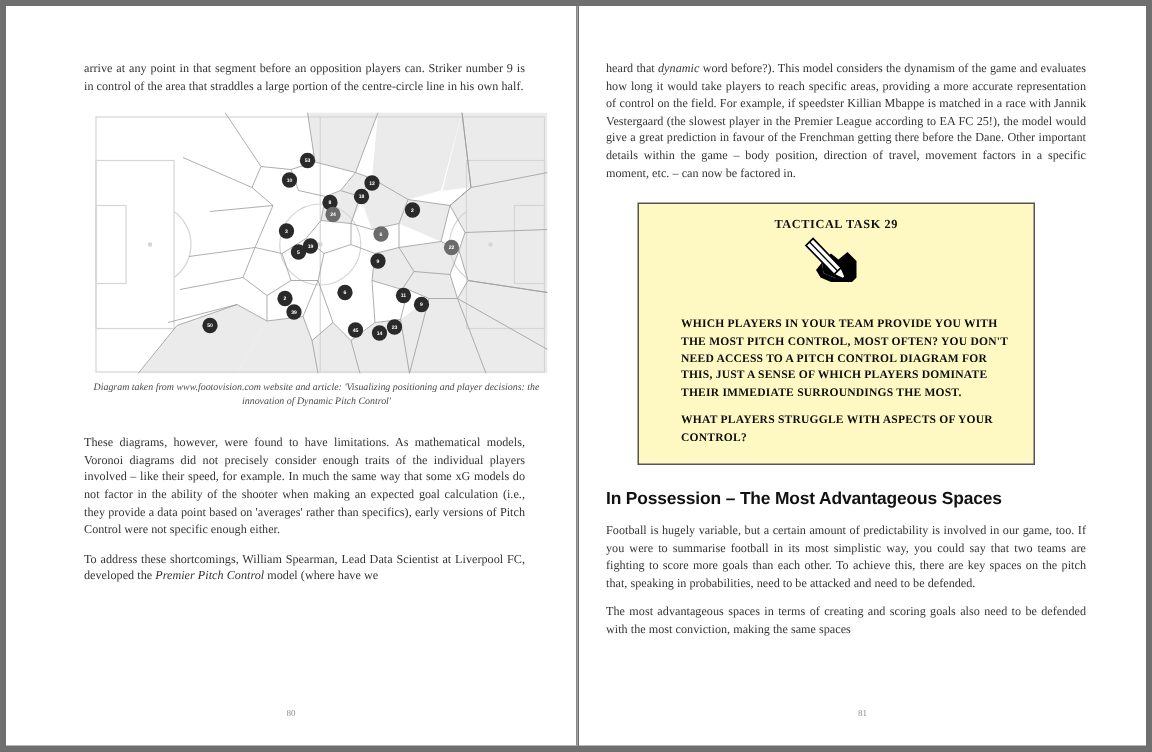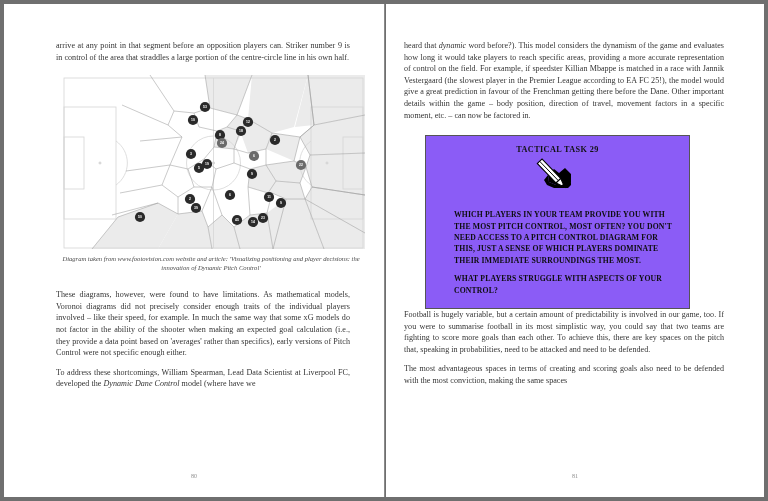--- a/index.html
+++ b/index.html
@@ -65,21 +65,21 @@
     width: 310px;
   }
 
   
   .task-box {
     margin: 14px 0 0 21px;
     width: 265px;
     border: 1px solid #555;
     box-sizing: border-box;
     padding: 7px 12px 12px 12px;
-    background: #8b5cf6;
+    background: #fef9c3;
   }
   .task-title {
     text-align: center;
     font-family: "Liberation Serif", serif;
     font-weight: bold;
     font-size: 8.2px;
     letter-spacing: 0.4px;
     color: #111;
     margin: 2px 0 4px 0;
   }
@@ -325,21 +325,21 @@
                   </g>
                 </g>
             </g>
           </svg>
         </div>
         <div class="caption">Diagram taken from www.footovision.com website and article: 'Visualizing positioning and player decisions: the innovation of Dynamic Pitch Control'</div>
       </div>
 
       <p class="body" style="margin-top:17px;">These diagrams, however, were found to have limitations. As mathematical models, Voronoi diagrams did not precisely consider enough traits of the individual players involved – like their speed, for example. In much the same way that some xG models do not factor in the ability of the shooter when making an expected goal calculation (i.e., they provide a data point based on 'averages' rather than specifics), early versions of Pitch Control were not specific enough either.</p>
 
-      <p class="body">To address these shortcomings, William Spearman, Lead Data Scientist at Liverpool FC, developed the <span class="ital">Dynamic Dane Control</span> model (where have we</p>
+      <p class="body">To address these shortcomings, William Spearman, Lead Data Scientist at Liverpool FC, developed the <span class="ital">Premier Pitch Control</span> model (where have we</p>
     </div>
 
     <div class="folio">80</div>
   </div>
 
   <div class="page page-right">
     <div class="content">
 
       <p class="body">heard that <span class="ital">dynamic</span> word before?). This model considers the dynamism of the game and evaluates how long it would take players to reach specific areas, providing a more accurate representation of control on the field. For example, if speedster Killian Mbappe is matched in a race with Jannik Vestergaard (the slowest player in the Premier League according to EA FC 25!), the model would give a great prediction in favour of the Frenchman getting there before the Dane. Other important details within the game – body position, direction of travel, movement factors in a specific moment, etc. – can now be factored in.</p>
 
@@ -360,20 +360,21 @@
                 <polygon points="18.6,26.6 22,26.6 20.3,30" fill="#000"></polygon>
               </g>
             </svg>
           </span>
         </div>
 
         <p class="task-text">WHICH PLAYERS IN YOUR TEAM PROVIDE YOU WITH THE MOST PITCH CONTROL, MOST OFTEN? YOU DON'T NEED ACCESS TO A PITCH CONTROL DIAGRAM FOR THIS, JUST A SENSE OF WHICH PLAYERS DOMINATE THEIR IMMEDIATE SURROUNDINGS THE MOST.</p>
         <p class="task-text">WHAT PLAYERS STRUGGLE WITH ASPECTS OF YOUR CONTROL?</p>
       </div>
 
+      <h2 class="section">In Possession – The Most Advantageous Spaces</h2>
 
       <p class="body">Football is hugely variable, but a certain amount of predictability is involved in our game, too. If you were to summarise football in its most simplistic way, you could say that two teams are fighting to score more goals than each other. To achieve this, there are key spaces on the pitch that, speaking in probabilities, need to be attacked and need to be defended.</p>
 
       <p class="body">The most advantageous spaces in terms of creating and scoring goals also need to be defended with the most conviction, making the same spaces</p>
     </div>
 
     <div class="folio">81</div>
   </div>
 
 </div>

